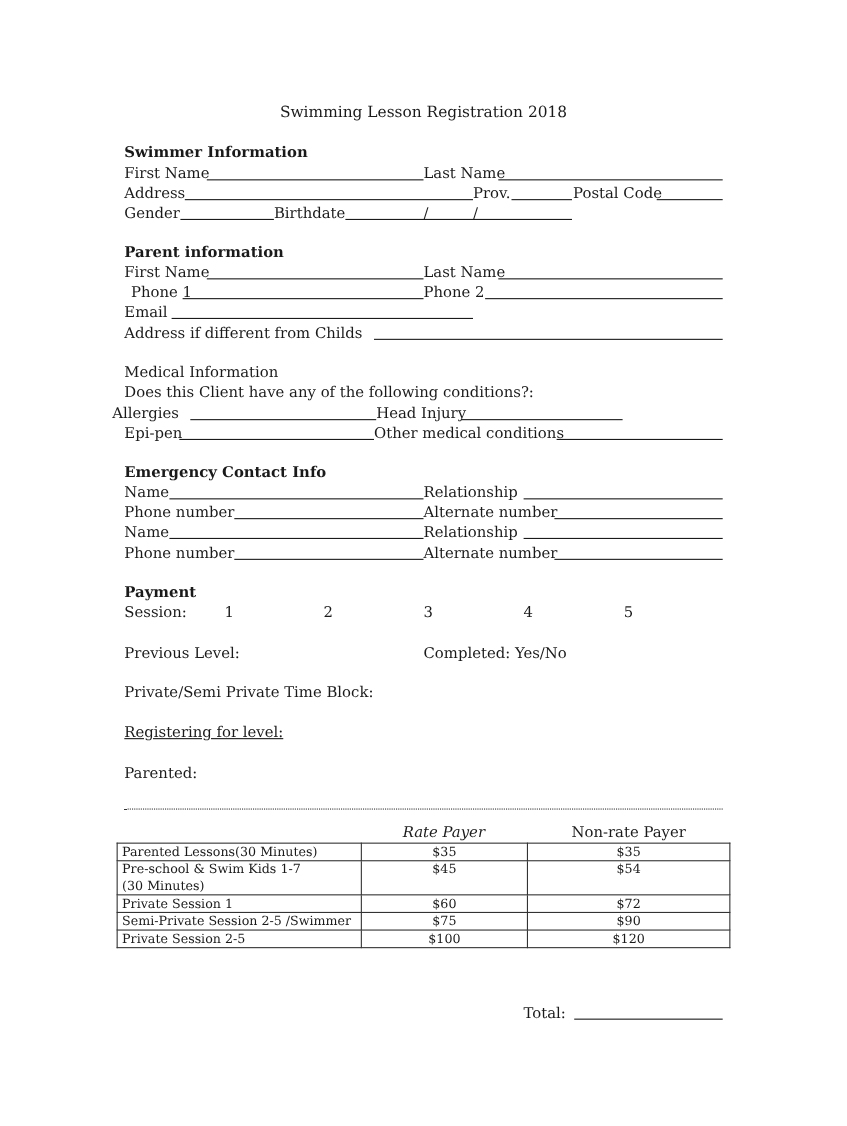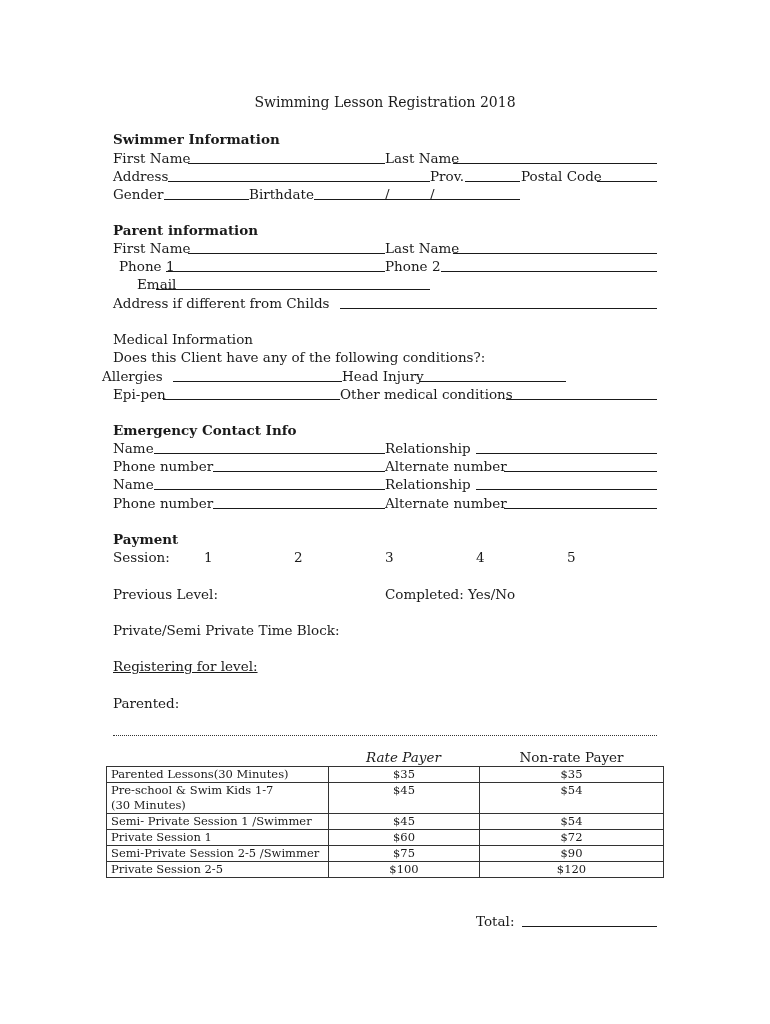--- a/index.html
+++ b/index.html
@@ -52,21 +52,21 @@
   <div class="abs" style="left:113px; top:239px;">First Name</div>
   <div class="u" style="left:188px; top:239px; width:197px;"></div>
   <div class="abs" style="left:385px; top:239px;">Last Name</div>
   <div class="u" style="left:453px; top:239px; width:204px;"></div>
 
   <div class="abs" style="left:119px; top:257px;">Phone 1</div>
   <div class="u" style="left:166px; top:257px; width:219px;"></div>
   <div class="abs" style="left:385px; top:257px;">Phone 2</div>
   <div class="u" style="left:441px; top:257px; width:216px;"></div>
 
-  <div class="abs" style="left:113px; top:275px;margin-left:24px;">Email</div>
+  <div class="abs" style="left:113px; top:275px;">Email</div>
   <div class="u" style="left:156px; top:275px; width:274px;"></div>
 
   <div class="abs" style="left:113px; top:294px;">Address if different from Childs</div>
   <div class="u" style="left:340px; top:294px; width:317px;"></div>
 
   <div class="abs" style="left:113px; top:330px;">Medical Information</div>
   <div class="abs" style="left:113px; top:348px;">Does this Client have any of the following conditions?:</div>
   <div class="abs" style="left:102px; top:367px;">Allergies</div>
   <div class="u" style="left:173px; top:367px; width:169px;"></div>
   <div class="abs" style="left:342px; top:367px;">Head Injury</div>
@@ -127,25 +127,20 @@
     </tr>
     <tr>
       <td class="c1 ctr">
         <div>Pre-school &amp; Swim Kids 1-7</div>
         <div>(30 Minutes)</div>
       </td>
       <td class="c2">$45</td>
       <td class="c3">$54</td>
     </tr>
     <tr>
-      <td class="c1">Semi- Private Session 1 /Swimmer</td>
-      <td class="c2">$45</td>
-      <td class="c3">$54</td>
-    </tr>
-    <tr>
       <td class="c1">Private Session 1</td>
       <td class="c2">$60</td>
       <td class="c3">$72</td>
     </tr>
     <tr>
       <td class="c1">Semi-Private Session 2-5 /Swimmer</td>
       <td class="c2">$75</td>
       <td class="c3">$90</td>
     </tr>
     <tr>

